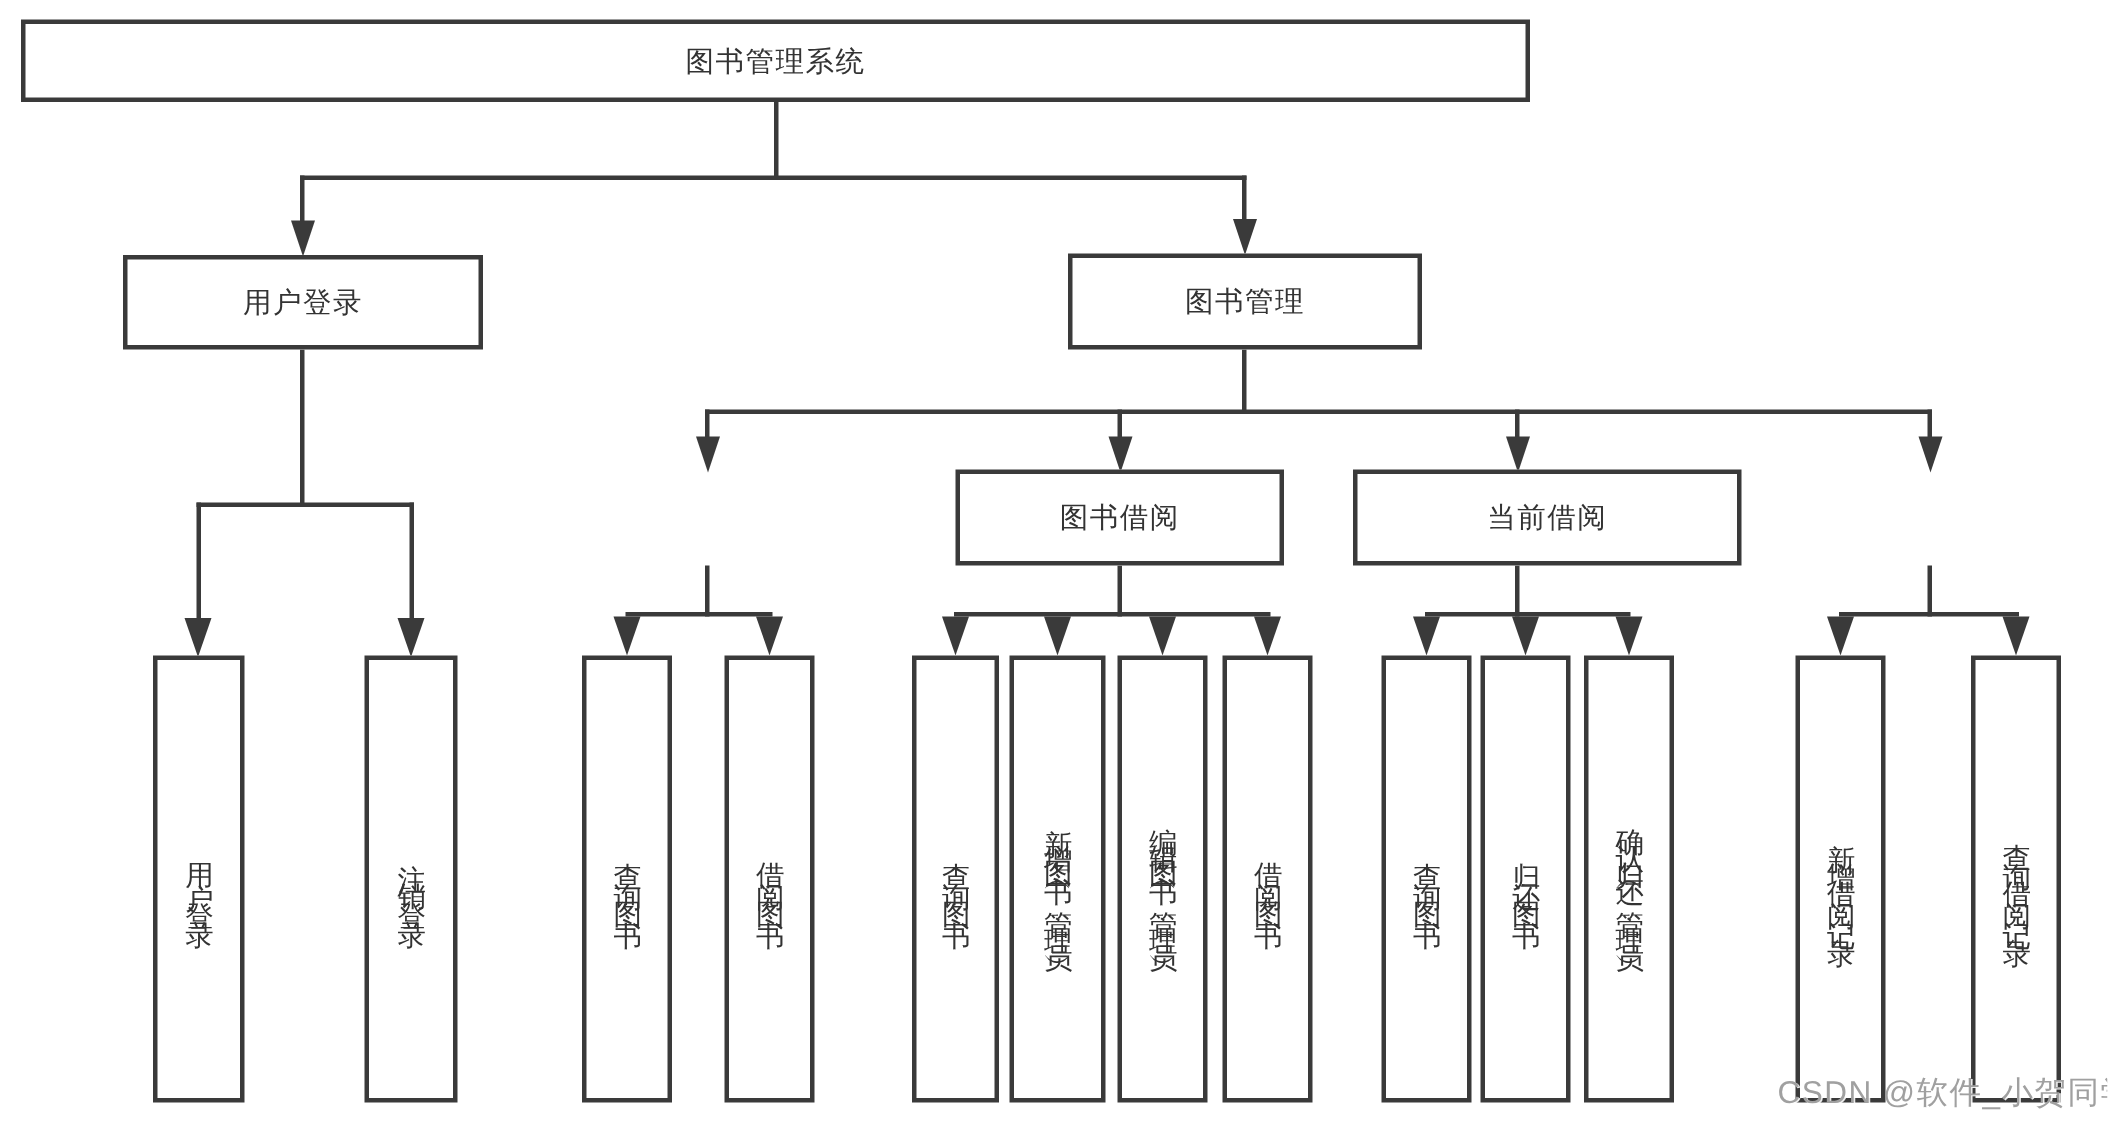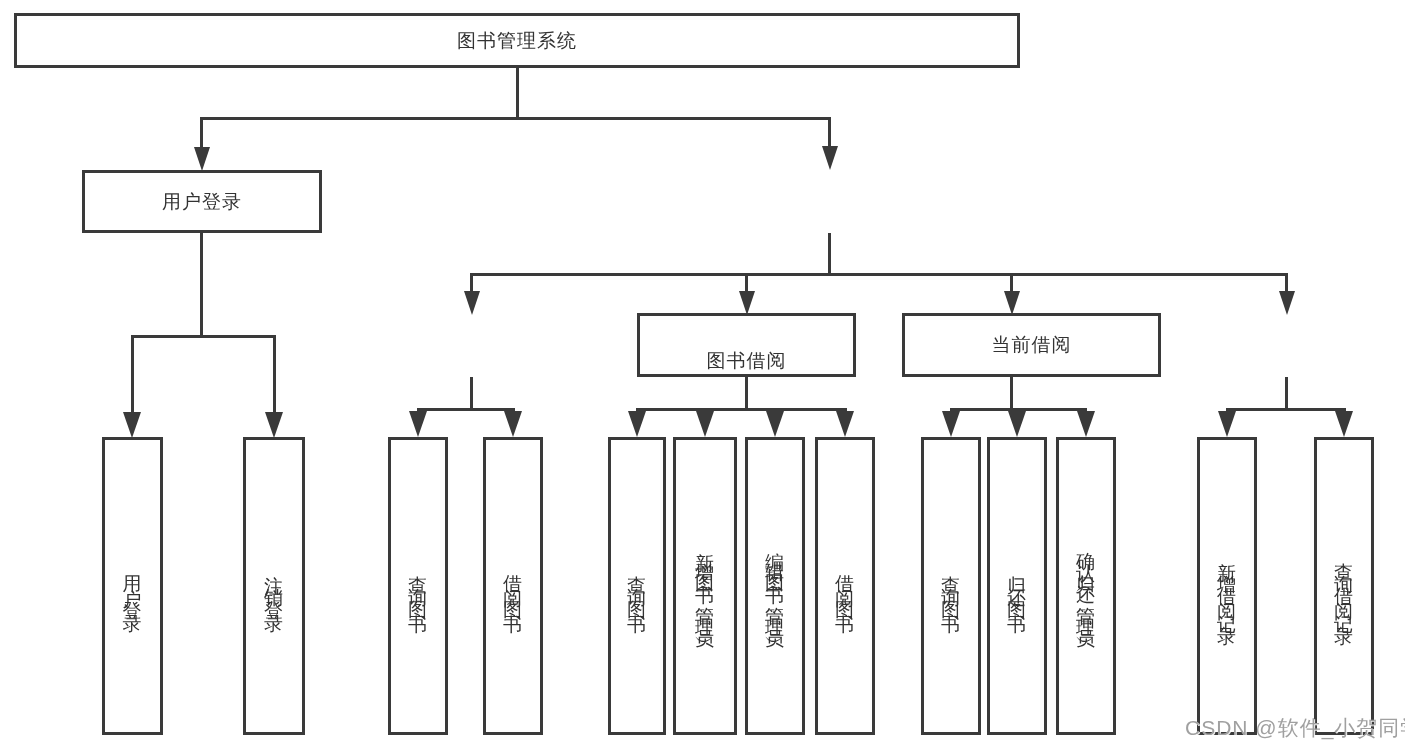--- a/index.html
+++ b/index.html
@@ -78,22 +78,25 @@
 
 <div class="stage">
 
   <div class="box" style="left:14px; top:13px; width:1006px; height:55px;">
     <span class="lbl">图书管理系统</span>
   </div>
 
   <div class="box" style="left:82px; top:170px; width:240px; height:63px;">
     <span class="lbl">用户登录</span>
   </div>
+  <div class="box" style="left:712px; top:169px; width:236px; height:64px;">
+    <span class="lbl">图书管理</span>
+  </div>
 
-  <div class="box" style="left:637px; top:313px; width:219px; height:64px;align-items:flex-end;">
+  <div class="box" style="left:637px; top:313px; width:219px; height:64px;">
     <span class="lbl">图书借阅</span>
   </div>
   <div class="box" style="left:902px; top:313px; width:259px; height:64px;">
     <span class="lbl">当前借阅</span>
   </div>
 
   <div class="box leaf" style="left:102px; top:437px; width:61px; height:298px;">
     <span class="lbl">用户登录</span>
   </div>
   <div class="box leaf" style="left:243px; top:437px; width:62px; height:298px;">

